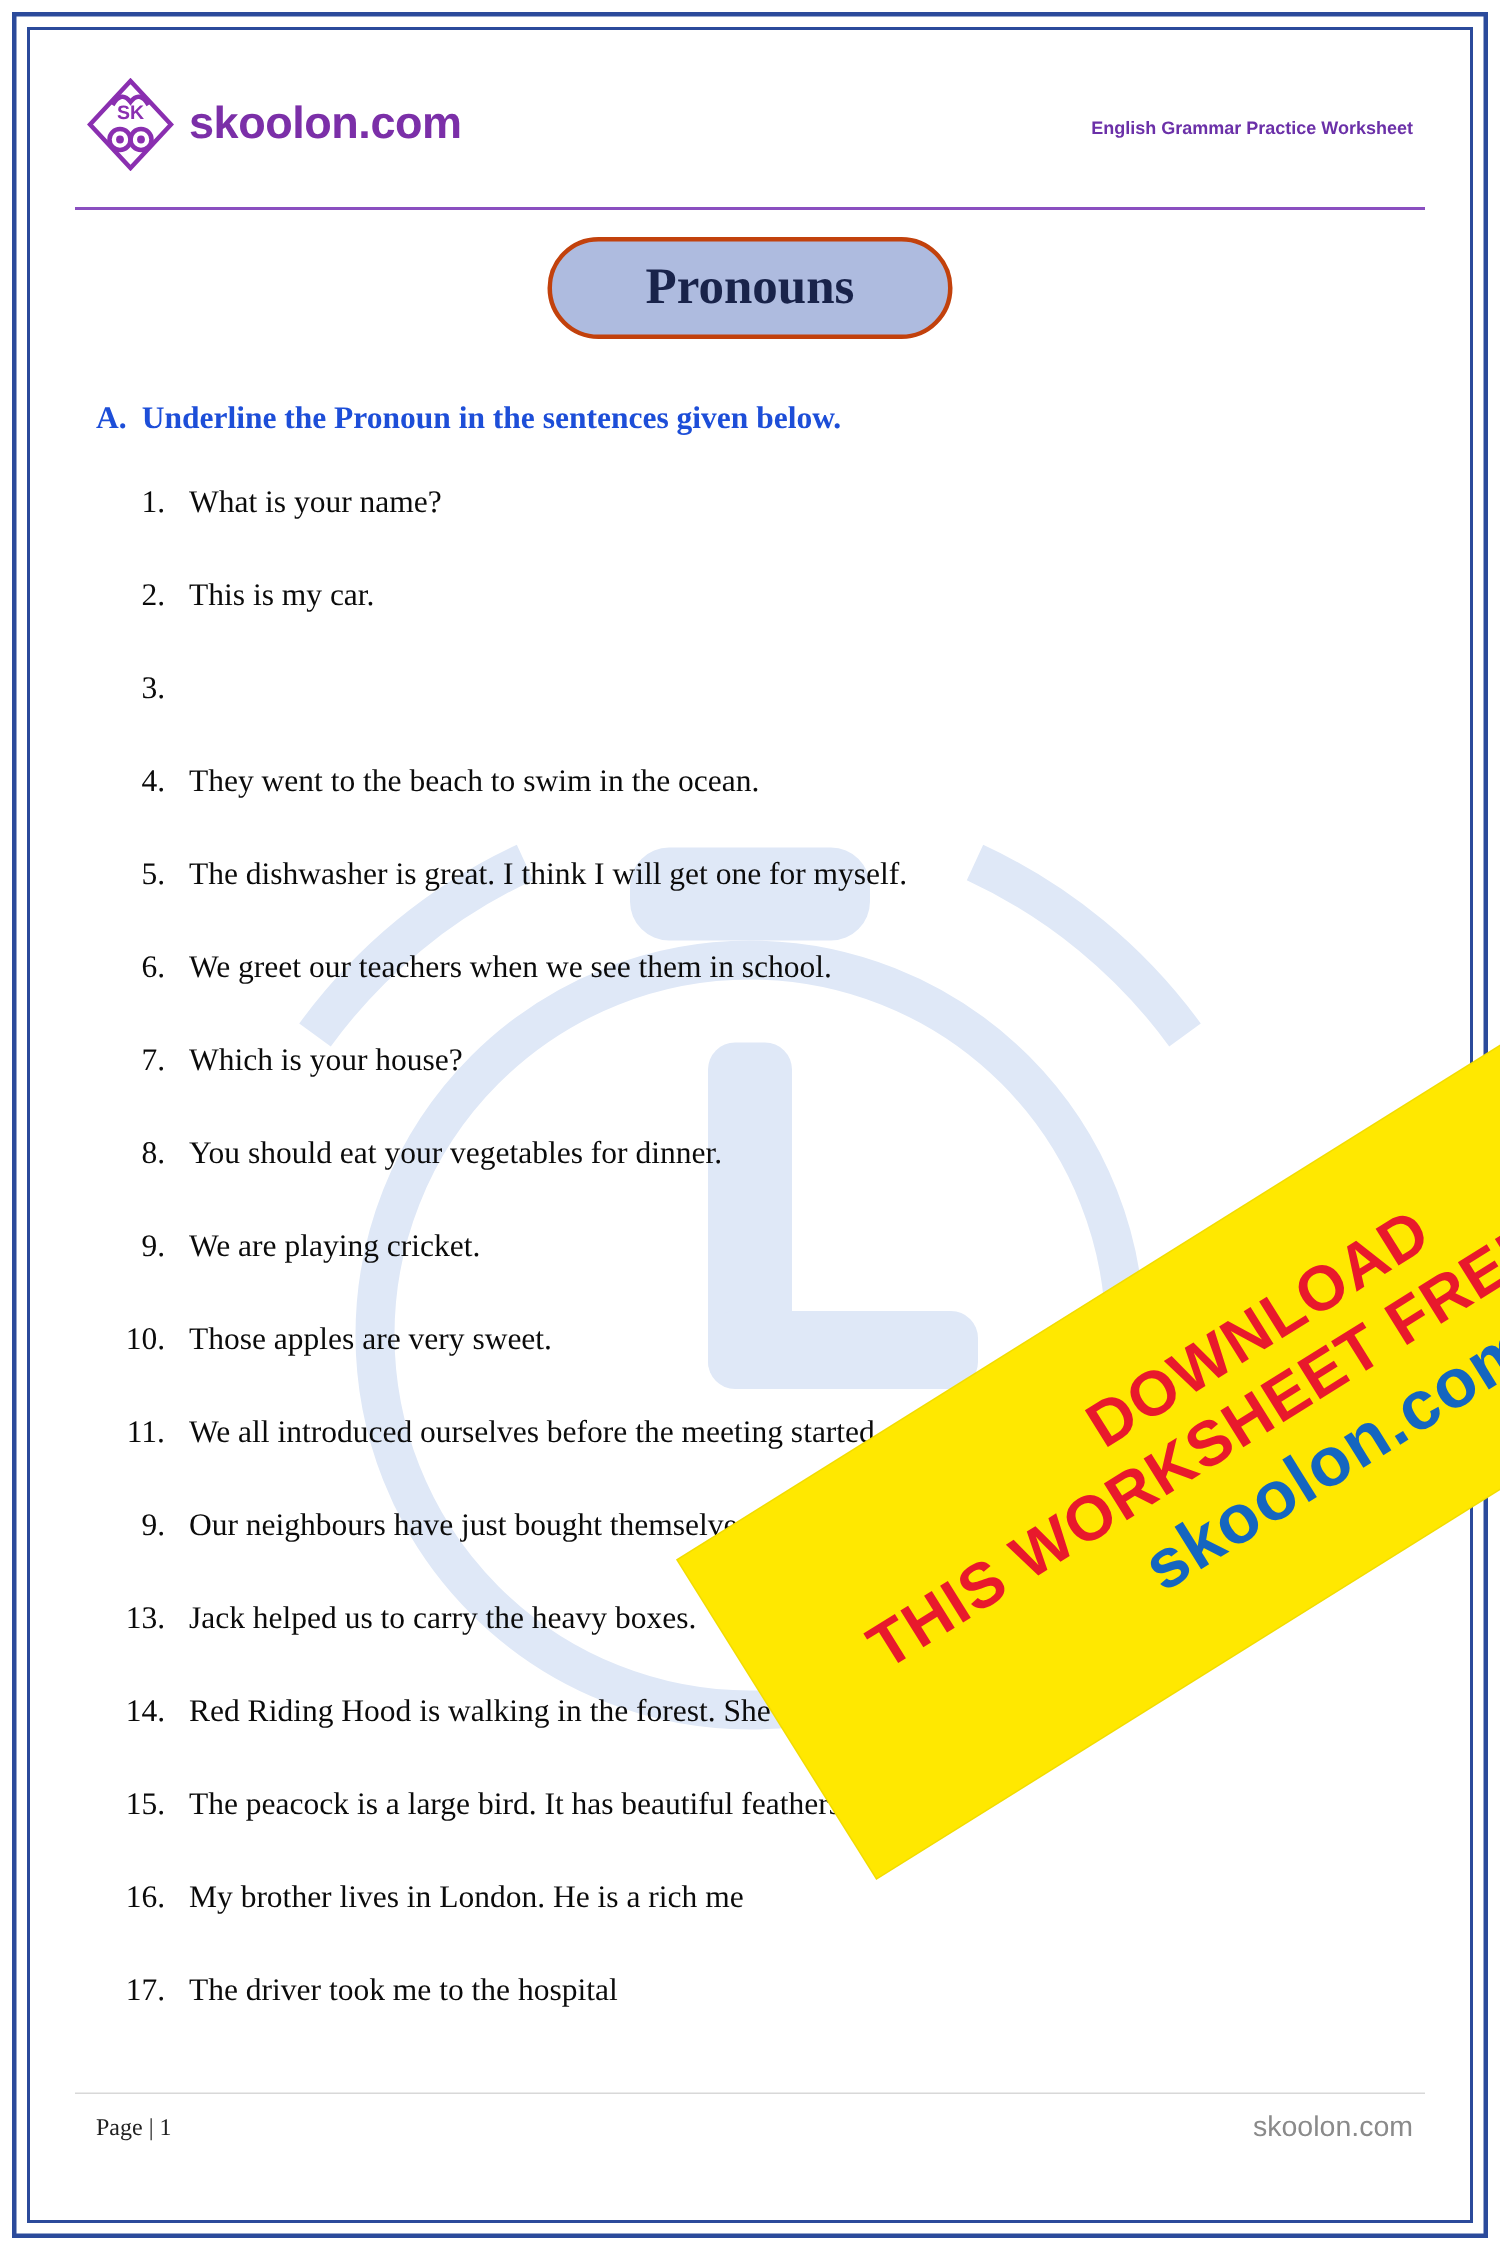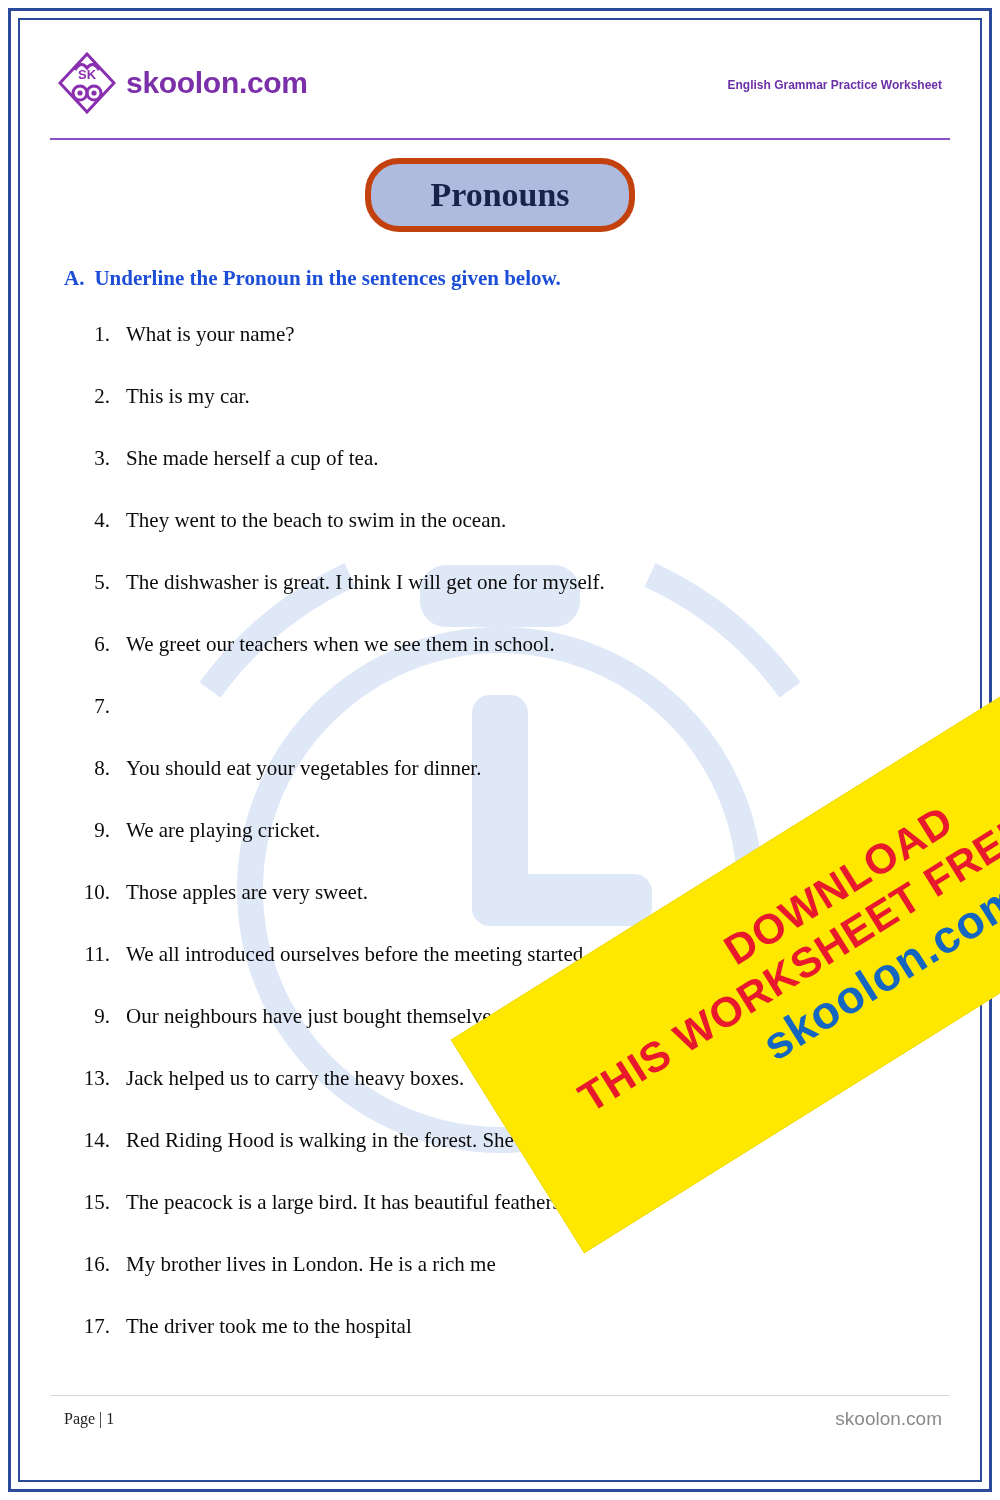--- a/index.html
+++ b/index.html
@@ -80,21 +80,21 @@
   .title-pill-wrap {
     position: absolute;
     left: 0; right: 0; top: 128px;
     text-align: center;
   }
   .title-pill {
     display: inline-block;
     min-width: 270px;
     padding: 12px 44px;
     background: #aebbdf;
-    border: 6px solid #c2410c;
+    border: 3px solid #c2410c;
     border-radius: 34px;
     font-family: "Liberation Serif", serif;
     font-size: 34px;
     font-weight: bold;
     color: #19234a;
   }
 
   
   .section-heading {
     position: absolute;
@@ -246,36 +246,36 @@
       <div class="item">
         <span class="item-num">1.</span>
         <span class="item-text">What is your name?</span>
       </div>
       <div class="item">
         <span class="item-num">2.</span>
         <span class="item-text">This is my car.</span>
       </div>
       <div class="item">
         <span class="item-num">3.</span>
-        <span class="item-text">She made herself a cup of tea.</span>
       </div>
       <div class="item">
         <span class="item-num">4.</span>
         <span class="item-text">They went to the beach to swim in the ocean.</span>
       </div>
       <div class="item">
         <span class="item-num">5.</span>
         <span class="item-text">The dishwasher is great. I think I will get one for myself.</span>
       </div>
       <div class="item">
         <span class="item-num">6.</span>
         <span class="item-text">We greet our teachers when we see them in school.</span>
       </div>
       <div class="item">
         <span class="item-num">7.</span>
+        <span class="item-text">Which is your house?</span>
       </div>
       <div class="item">
         <span class="item-num">8.</span>
         <span class="item-text">You should eat your vegetables for dinner.</span>
       </div>
       <div class="item">
         <span class="item-num">9.</span>
         <span class="item-text">We are playing cricket.</span>
       </div>
       <div class="item">

